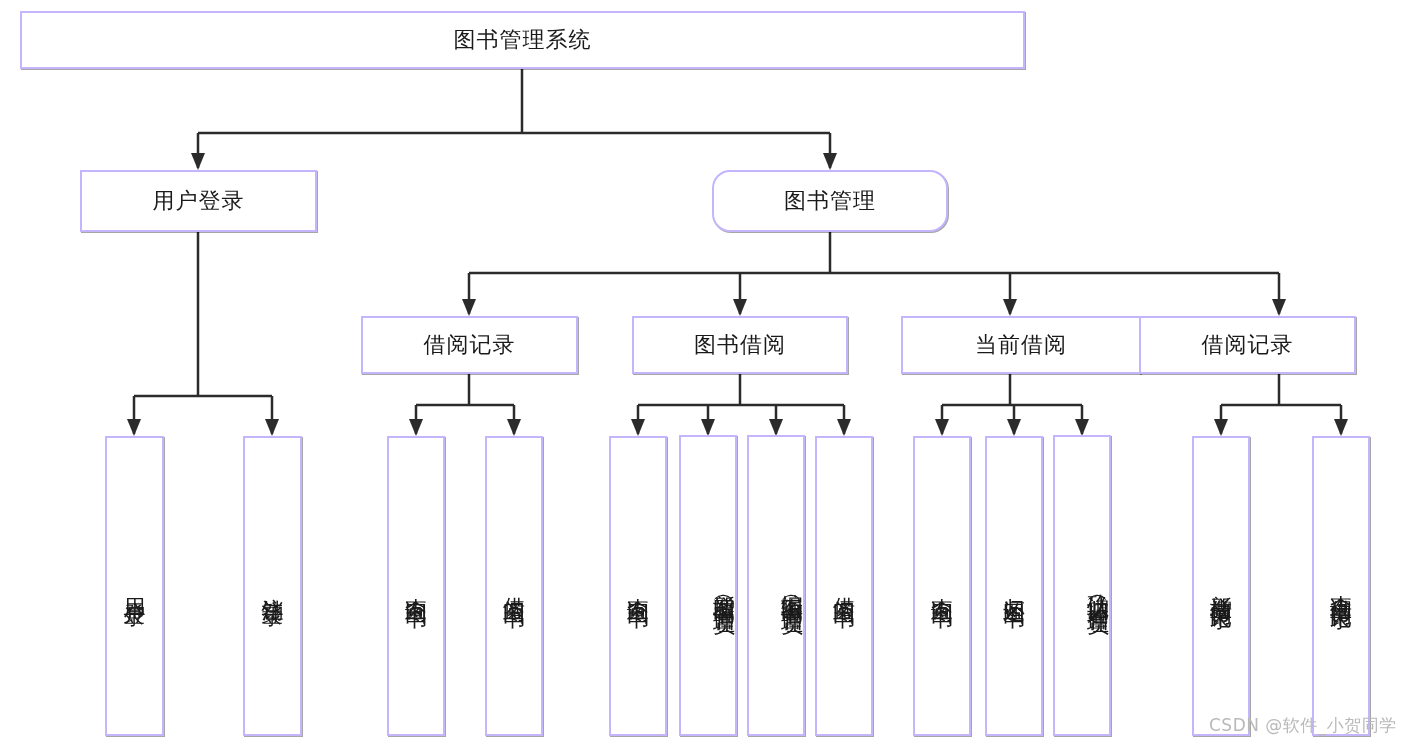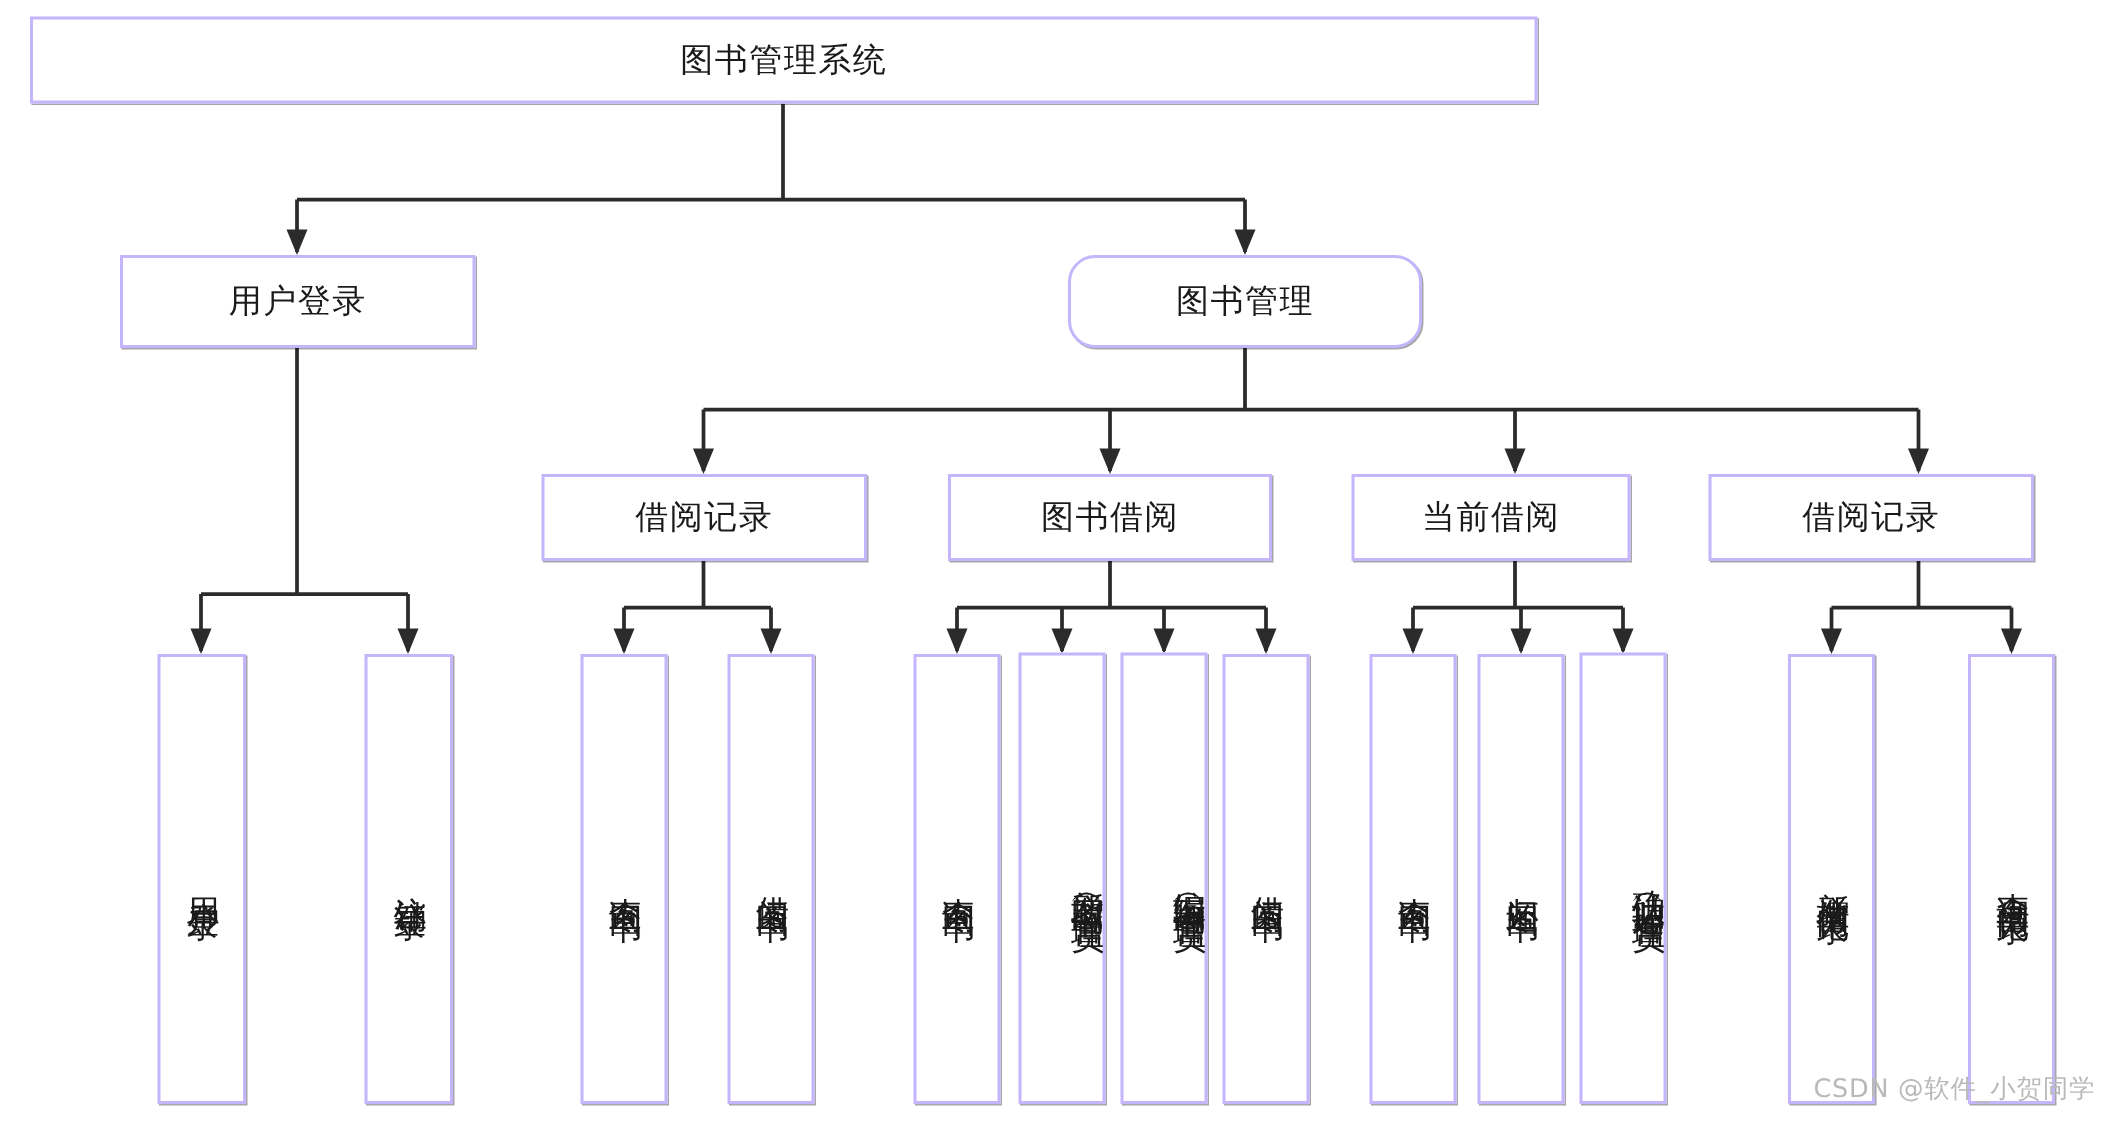--- a/index.html
+++ b/index.html
@@ -110,21 +110,21 @@
     </div>
     <div class="node-box" style="left: 712px; top: 170px; width: 236px; height: 62px; border-radius: 18px;">
       <div class="node-label-h">图书管理</div>
     </div>
     <div class="node-box" style="left: 361px; top: 316px; width: 217px; height: 58px;">
       <div class="node-label-h">借阅记录</div>
     </div>
     <div class="node-box" style="left: 632px; top: 316px; width: 216px; height: 58px; text-align: right;">
       <div class="node-label-h">图书借阅</div>
     </div>
-    <div class="node-box" style="left: 901px; top: 316px; width: 186px; height: 58px; font-family: Liberation Serif, serif;">
+    <div class="node-box" style="left: 901px; top: 316px; width: 240px; height: 58px; font-family: Liberation Serif, serif;">
       <div class="node-label-h">当前借阅</div>
     </div>
     <div class="node-box" style="left: 1139px; top: 316px; width: 217px; height: 58px;">
       <div class="node-label-h">借阅记录</div>
     </div>
     <div class="node-box" style="left: 105px; top: 436px; width: 59px; height: 300px;">
       <div class="node-label-v">用户登录</div>
     </div>
     <div class="node-box" style="left: 243px; top: 436px; width: 59px; height: 300px;">
       <div class="node-label-v">注销登录</div>

